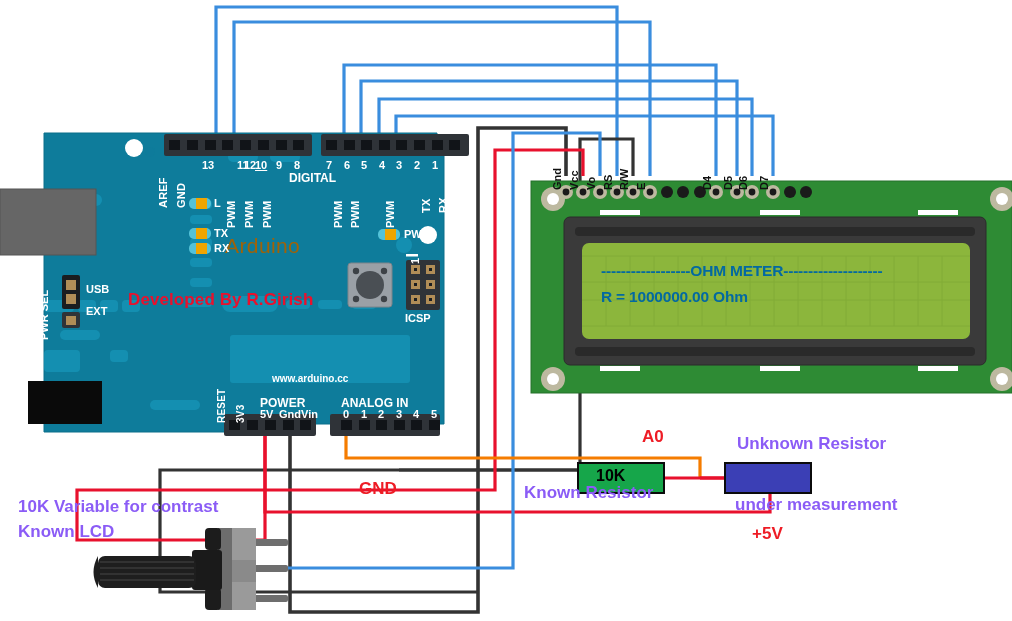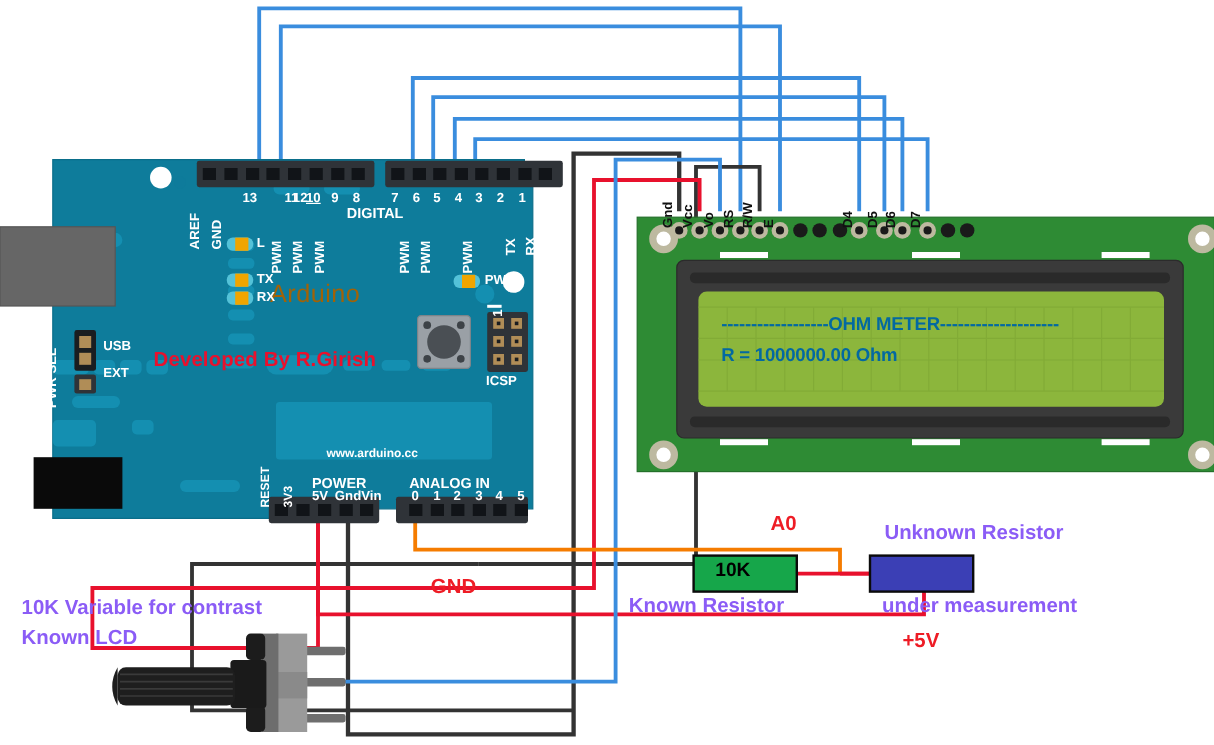--- a/index.html
+++ b/index.html
@@ -463,17 +463,17 @@
     <circle cx="700" cy="478" r="0" fill="#f57c00"></circle>
   </svg>
 
   <div class="res-val" style="left:596px; top:467px;">10K</div>
 
   <div class="anno-black" style="left:18px; top:497px;">10K Variable for contrast</div>
   <div class="anno-black" style="left:18px; top:522px;">Known LCD</div>
   <div class="anno-red" style="left:359px; top:479px;">GND</div>
   <div class="anno-red" style="left:642px; top:427px;">A0</div>
   <div class="anno-red" style="left:752px; top:524px;">+5V</div>
-  <div class="anno-black" style="left:524px; top:495px;">Known Resistor</div>
+  <div class="anno-black" style="left:524px; top:483px;">Known Resistor</div>
   <div class="anno-black" style="left:737px; top:434px;">Unknown Resistor</div>
   <div class="anno-black" style="left:735px; top:495px;">under measurement</div>
 
 </div>
 
 </body></html>

